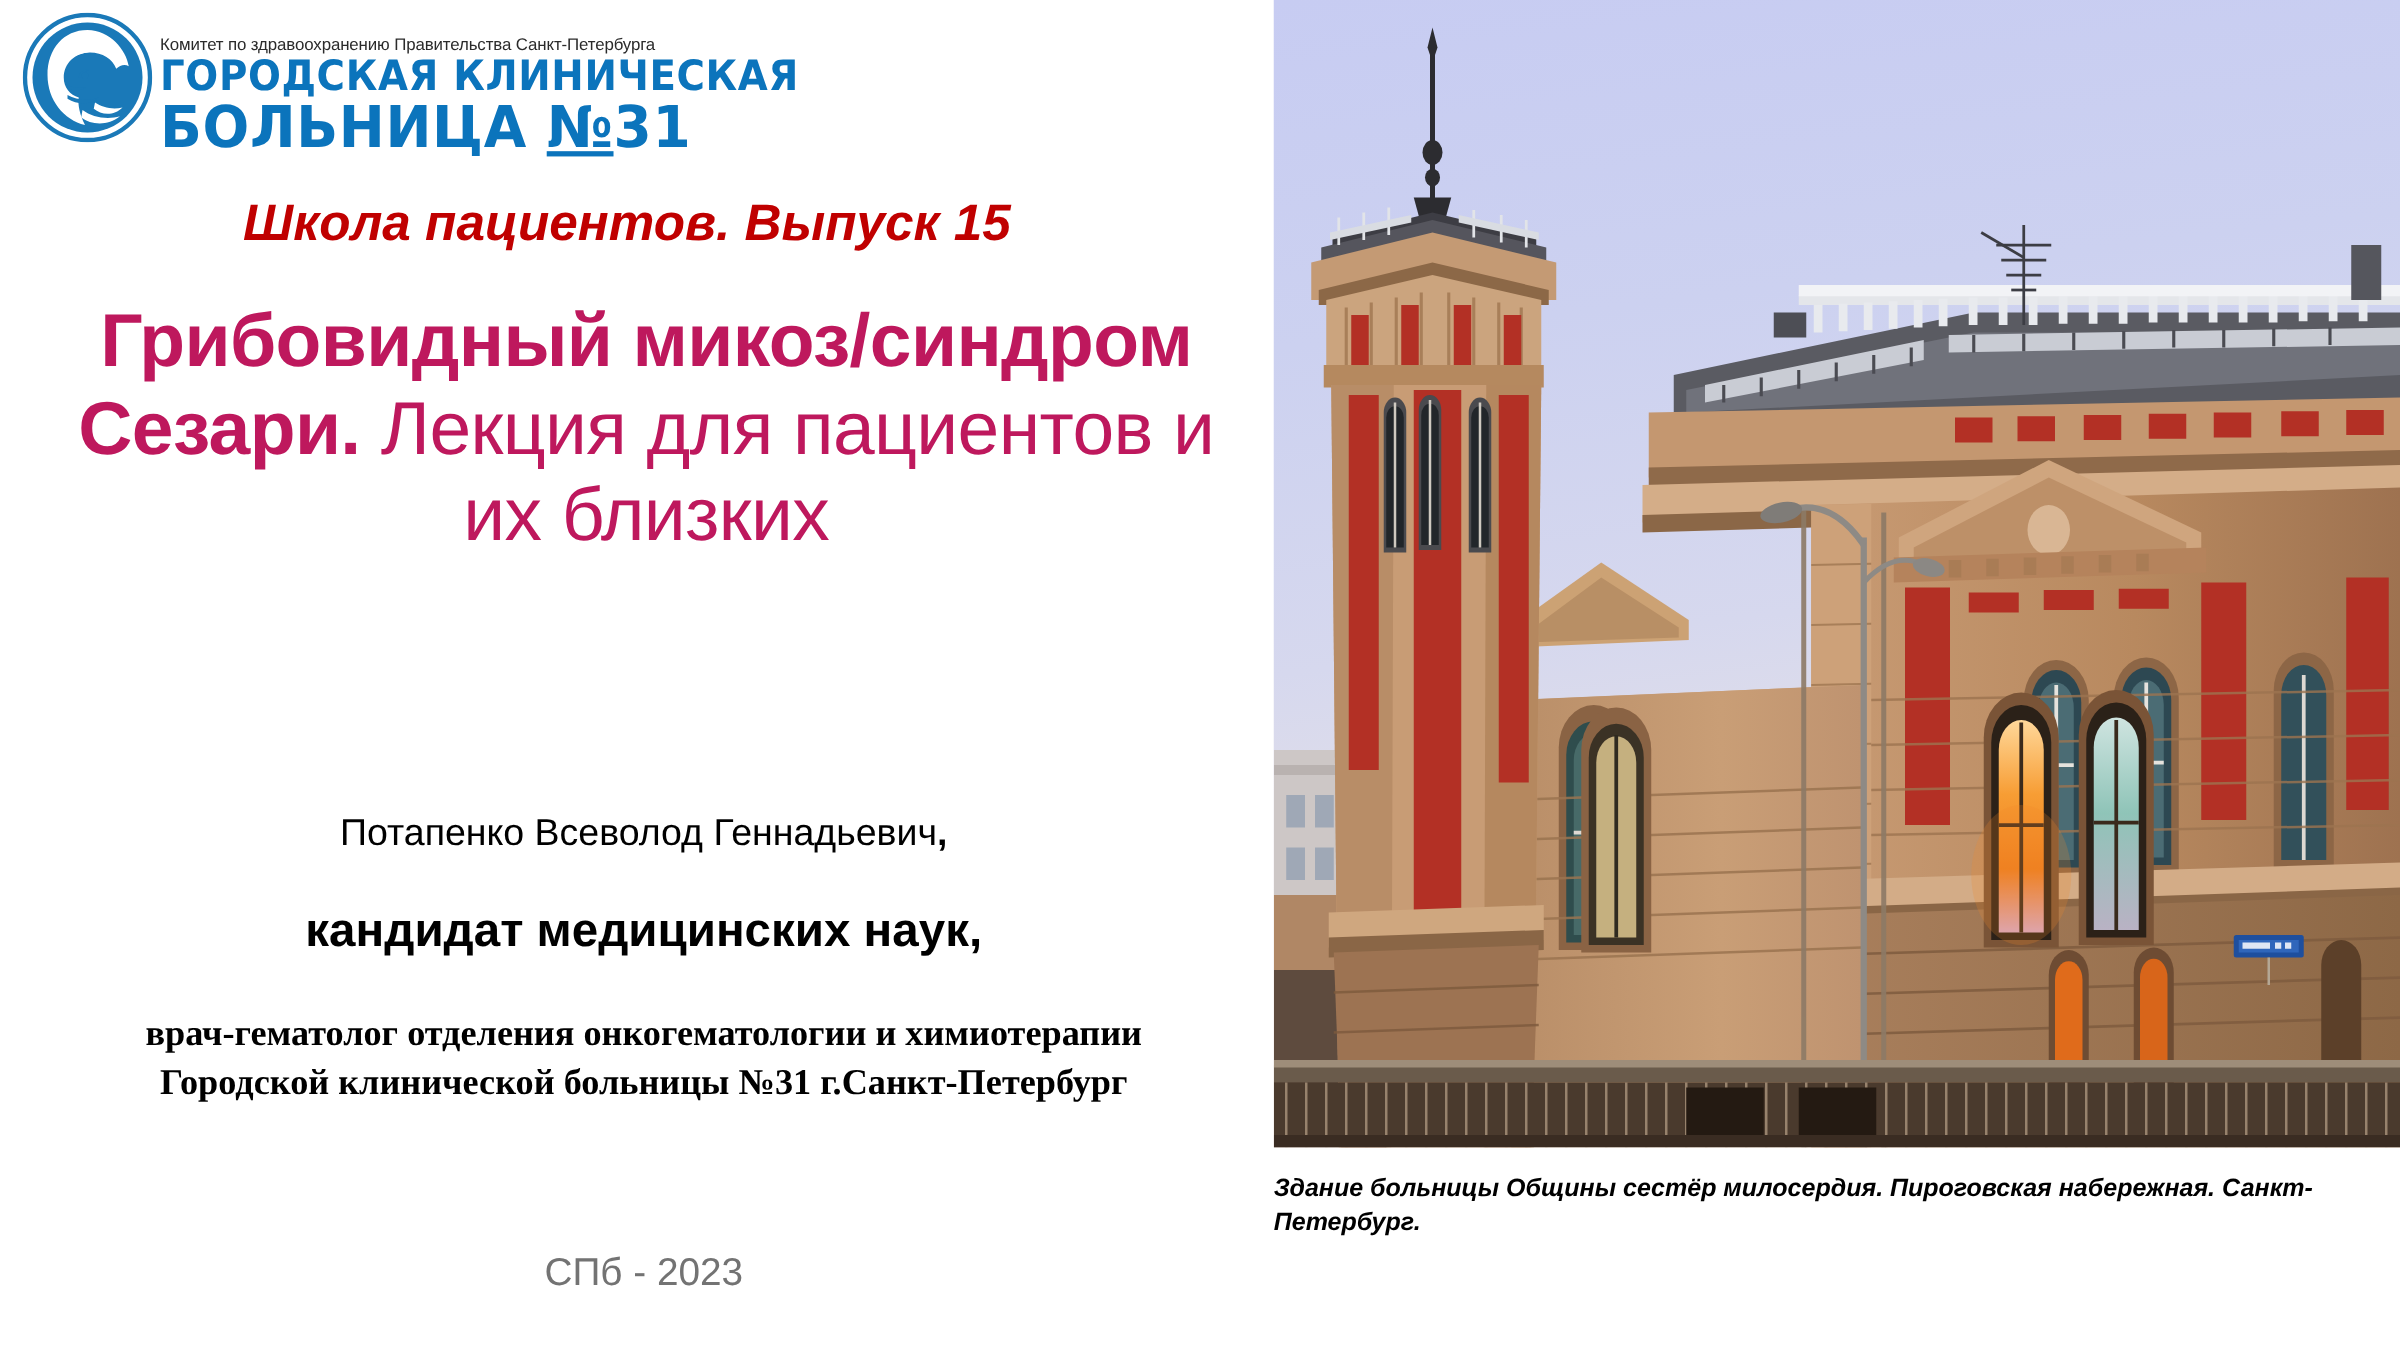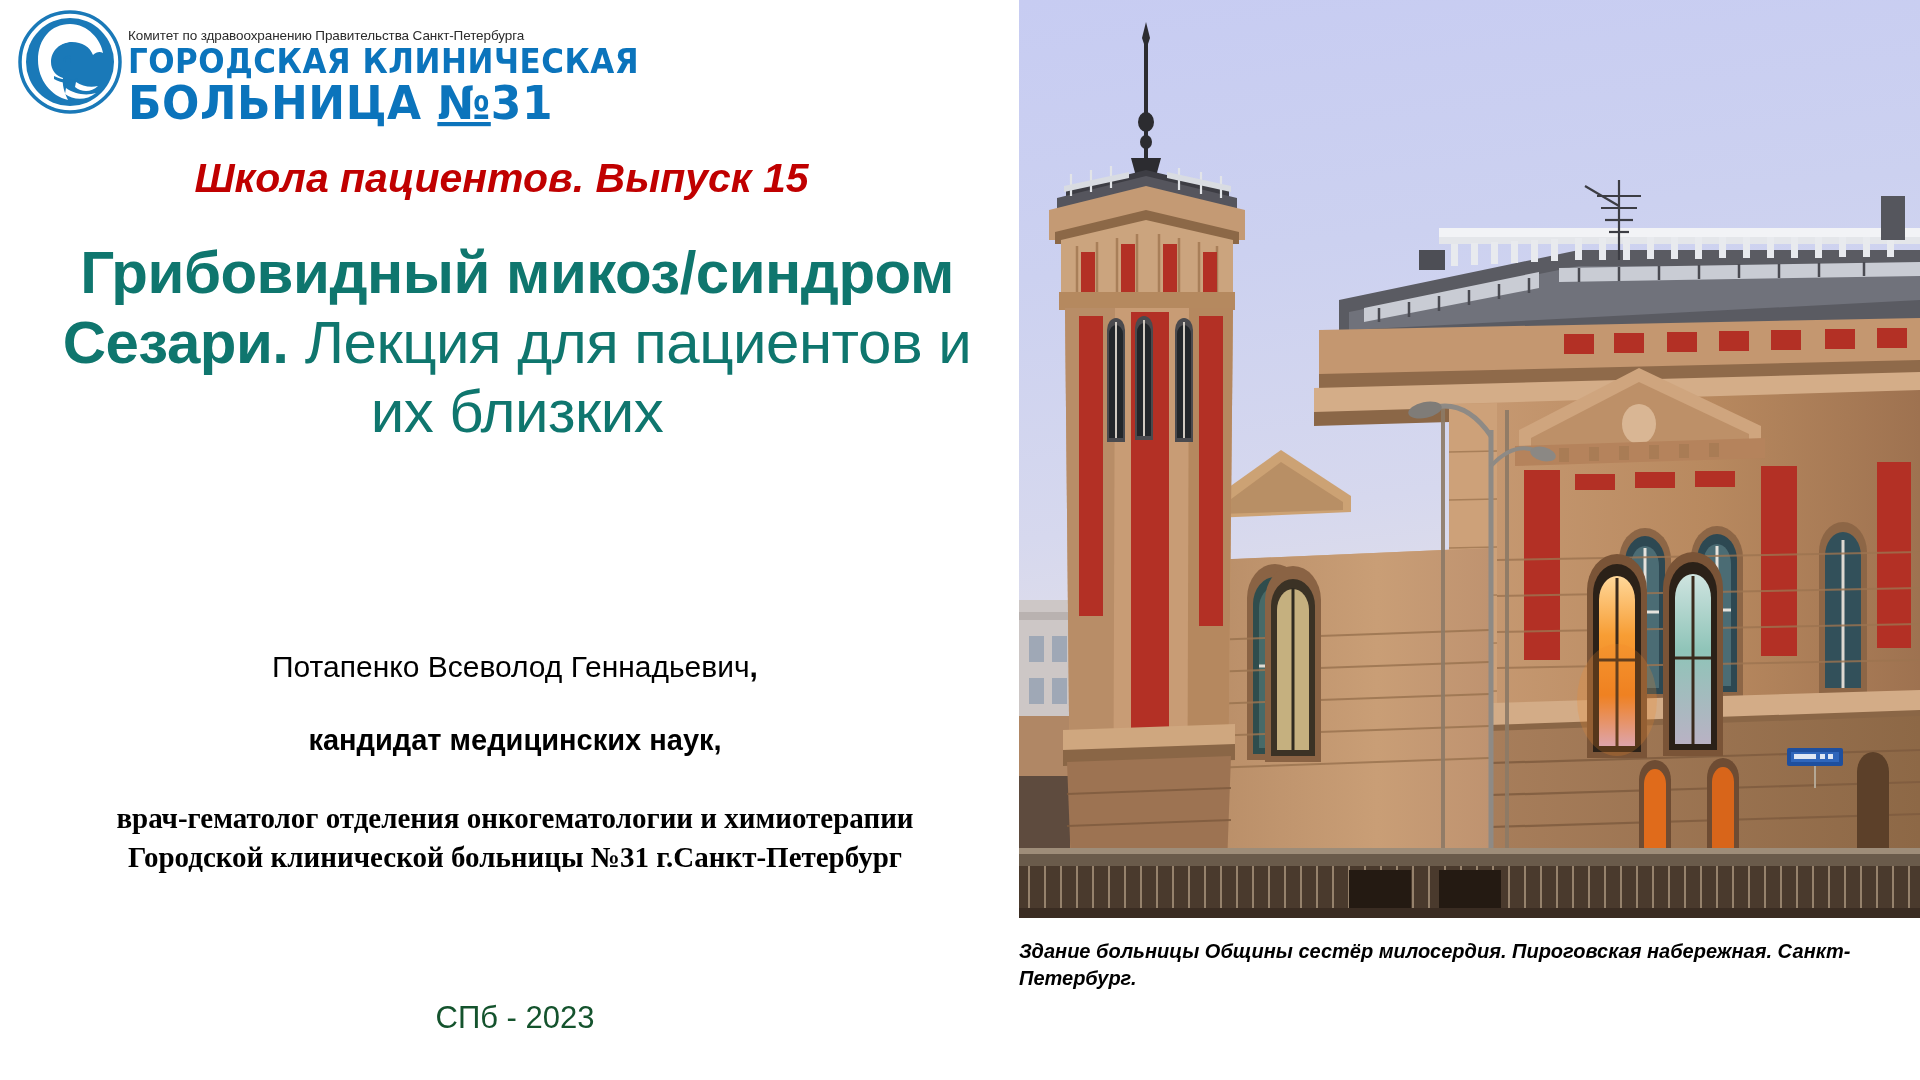--- a/index.html
+++ b/index.html
@@ -55,45 +55,45 @@
     text-align:center;
     font-size:41px; font-weight:bold; font-style:italic;
     color:#c00000;
     font-family:"Liberation Sans", sans-serif;
     transform:translateX(-8px);
   }
   #main-title{
     position:absolute; left:42px; top:238px; width:950px;
     text-align:center;
     font-size:60px; line-height:1.16;
-    color:#0f766e;
+    color:#be185d;
     font-family:"Liberation Sans Narrow","Liberation Sans", sans-serif;
     letter-spacing:-0.5px;
   }
   #main-title .strong{ font-weight:600; }
   #main-title .light{ font-weight:400; }
 
   #author-block{
     position:absolute; left:60px; top:652px; width:910px;
     text-align:center; color:#000;
     font-family:"Liberation Sans", sans-serif;
   }
   #author-name{
     font-size:30px; font-weight:bold; line-height:1.0;
   }
   #author-name .plain{ font-weight:normal; }
   #author-degree{
-    font-size:29px; font-weight:bold; margin-top:44px; line-height:1.0;
+    font-size:38px; font-weight:bold; margin-top:44px; line-height:1.0;
   }
   #author-position{
     font-size:29px; font-weight:bold; margin-top:44px; line-height:1.33;font-family:Liberation Serif, serif;
   }
   #place-year{
     position:absolute; left:60px; top:1000px; width:910px;
-    text-align:center; font-size:31px; color:#14532d;
+    text-align:center; font-size:31px; color:#737373;
     font-family:"Liberation Sans", sans-serif;
   }
 
   
   #photo{
     position:absolute; left:1019px; top:0px;
     width:901px; height:918px;
     overflow:hidden;
     background:linear-gradient(180deg,#c9cef0 0%,#ccd1f0 22%,#d3d6ee 48%,#dcdcea 66%,#e6e2e4 80%,#efe9e4 92%,#f3ece6 100%);
   }

